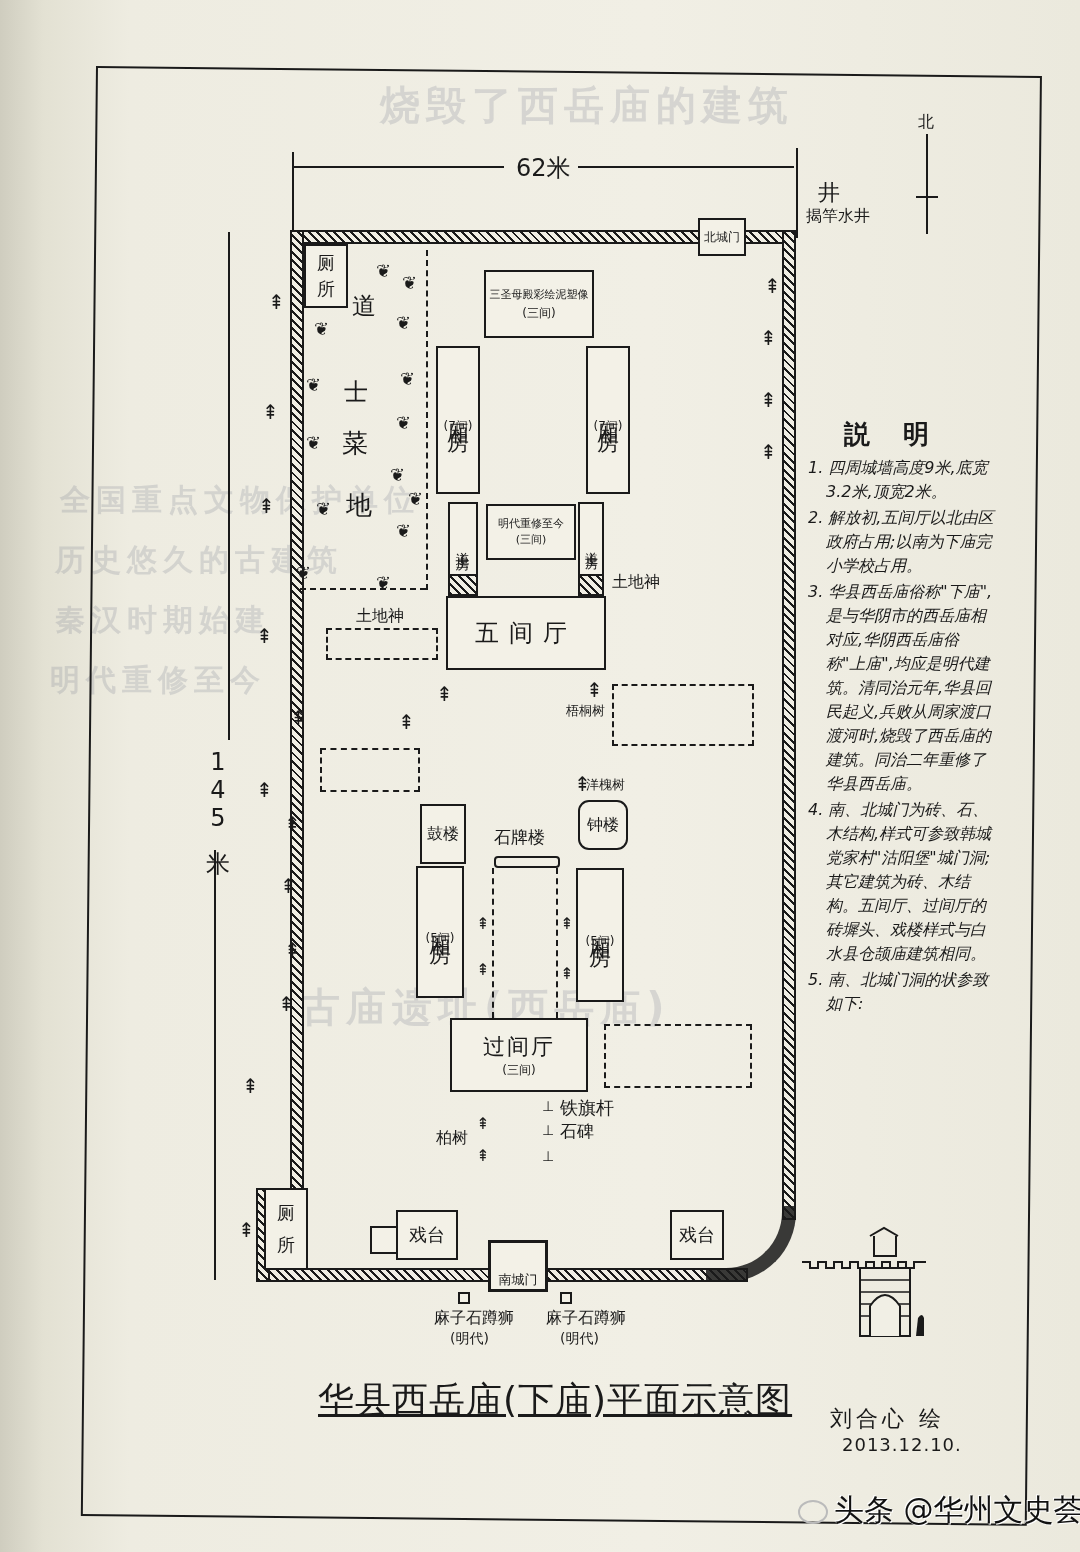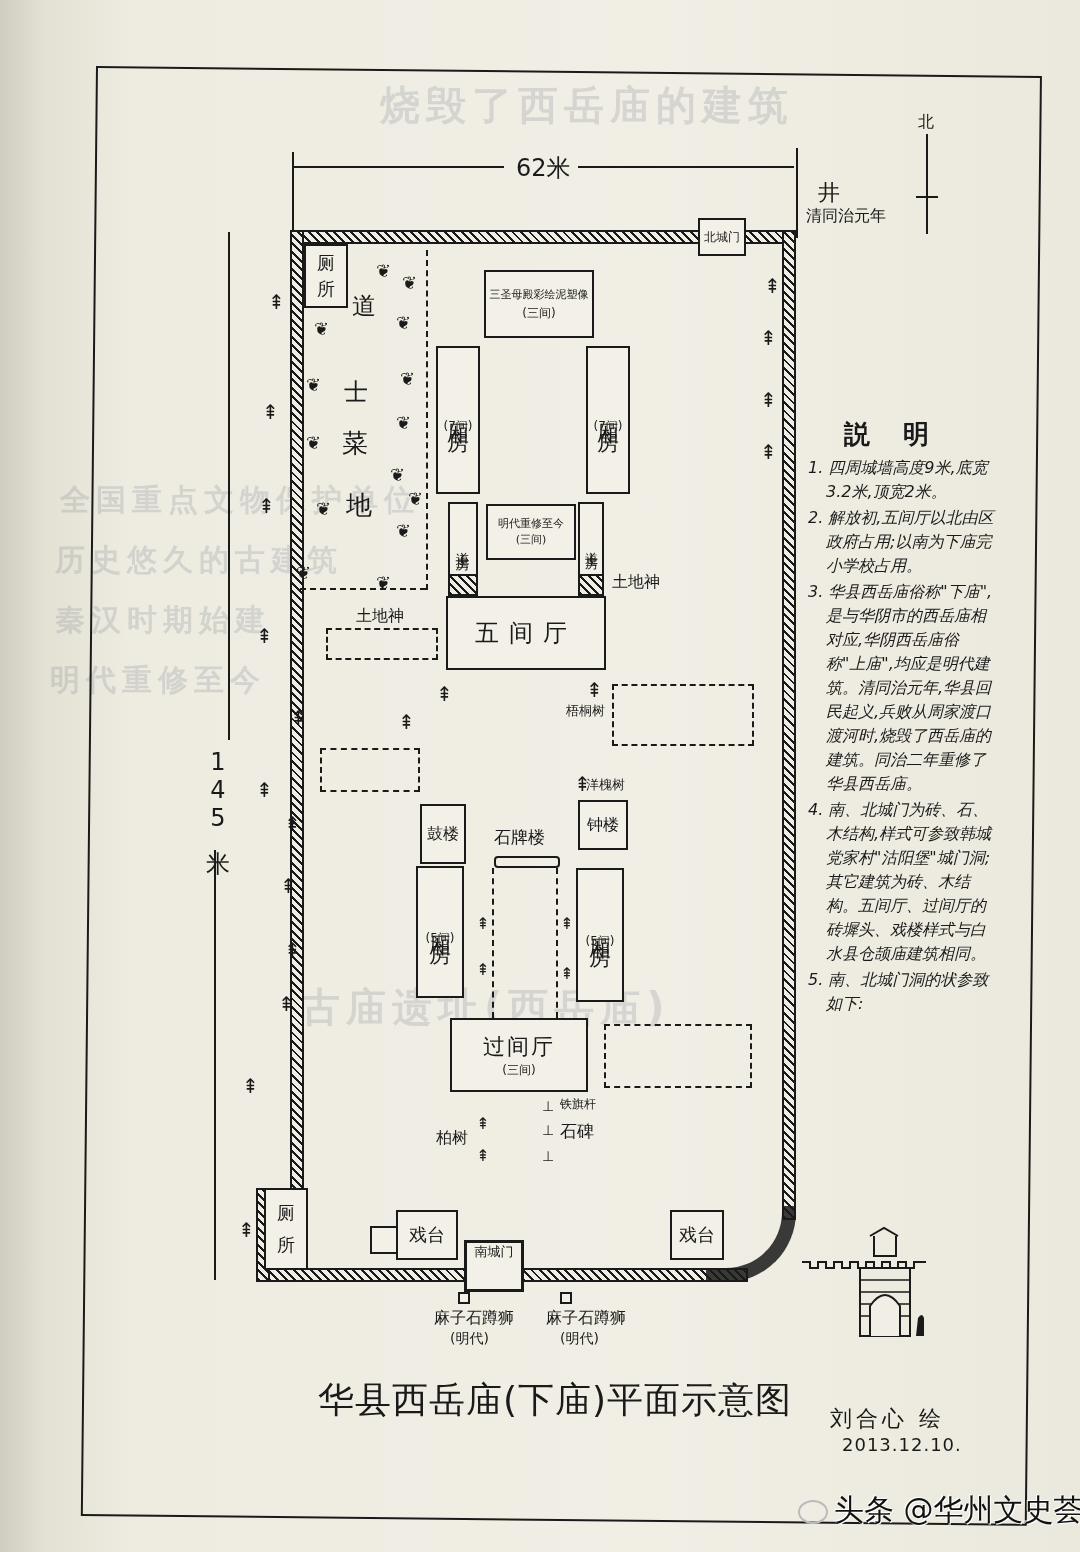--- a/index.html
+++ b/index.html
@@ -16,21 +16,21 @@
   .wall{position:absolute;background:repeating-linear-gradient(45deg,#1a1a1a 0 2px,#f0eee4 2px 6px);border:2px solid #1a1a1a;box-sizing:border-box;}
   .box{position:absolute;border:2px solid #1a1a1a;box-sizing:border-box;background:#f3f1e7;}
   .dash{position:absolute;border:2px dashed #1a1a1a;box-sizing:border-box;}
   .vtext{writing-mode:vertical-rl;text-orientation:upright;letter-spacing:6px;font-size:22px;}
   .lbl{position:absolute;font-size:20px;white-space:nowrap;}
   .tree{position:absolute;font-size:20px;line-height:1;}
   .plant{position:absolute;font-size:18px;line-height:1;}
   .notes{position:absolute;left:808px;top:422px;width:190px;font-size:16px;line-height:24px;}
   .notes h3{margin:0 0 10px 36px;font-size:26px;font-weight:bold;letter-spacing:12px;}
   .notes p{margin:0 0 2px 0;text-indent:-18px;padding-left:18px;font-style:italic;}
-  .title{position:absolute;left:318px;top:1376px;font-size:36px;letter-spacing:1px;white-space:nowrap;}
+  .title{position:absolute;left:318px;top:1376px;font-size:36px;letter-spacing:1px;white-space:nowrap;text-decoration:underline;}
   .author{position:absolute;left:830px;top:1404px;font-size:22px;letter-spacing:4px;}
   .date{position:absolute;left:842px;top:1434px;font-size:18px;letter-spacing:1px;}
   .watermark{position:absolute;left:798px;top:1490px;font-size:30px;color:#111;white-space:nowrap;
              text-shadow:1px 1px 0 #fff,-1px -1px 0 #fff;}
   .wm-icon{display:inline-block;width:26px;height:20px;border:2px solid #bbb;border-radius:50%;margin-right:6px;vertical-align:middle;}
 </style>
 </head>
 <body>
 
 <div class="paper"></div>
@@ -52,21 +52,21 @@
 <div class="vline" style="left:796px;top:148px;height:90px;"></div>
 <div class="hline" style="left:294px;top:166px;width:210px;"></div>
 <div class="hline" style="left:578px;top:166px;width:216px;"></div>
 <div class="lbl" style="left:516px;top:152px;font-size:24px;">62米</div>
 
 <div class="vline" style="left:228px;top:232px;height:508px;"></div>
 <div class="vline" style="left:214px;top:850px;height:430px;"></div>
 <div class="lbl vtext" style="left:202px;top:748px;font-size:24px;letter-spacing:0;">145米</div>
 
 <div class="lbl" style="left:818px;top:178px;font-size:22px;">井</div>
-<div class="lbl" style="left:806px;top:206px;font-size:16px;">清同治元年</div>
+<div class="lbl" style="left:806px;top:206px;font-size:16px;">揭竿水井</div>
 
 <div class="wall" style="left:290px;top:230px;width:506px;height:14px;"></div>
 <div class="wall" style="left:290px;top:230px;width:14px;height:1052px;"></div>
 <div class="wall" style="left:782px;top:230px;width:14px;height:990px;"></div>
 <div class="wall" style="left:258px;top:1268px;width:490px;height:14px;"></div>
 <div class="abs" style="left:706px;top:1206px;width:90px;height:76px;border-right:14px solid #1a1a1a;border-bottom:14px solid #1a1a1a;border-bottom-right-radius:70px;box-sizing:border-box;opacity:0.85;"></div>
 <div class="wall" style="left:256px;top:1188px;width:14px;height:94px;"></div>
 
 <div class="box" style="left:698px;top:218px;width:48px;height:38px;font-size:12px;display:flex;align-items:center;justify-content:center;">
     <span>北城门</span>
@@ -157,21 +157,21 @@
 <div class="tree" style="left:398px;top:712px;">⇞</div>
 <div class="tree" style="left:586px;top:680px;">⇞</div>
 <div class="tree" style="left:574px;top:774px;">⇞</div>
 
 <div class="lbl" style="left:566px;top:702px;font-size:13px;">梧桐树</div>
 <div class="lbl" style="left:586px;top:776px;font-size:13px;">洋槐树</div>
 
 <div class="box" style="left:420px;top:804px;width:46px;height:60px;display:flex;align-items:center;justify-content:center;font-size:16px;">
   <span>鼓楼</span>
 </div>
-<div class="box" style="left:578px;top:800px;width:50px;height:50px;display:flex;align-items:center;justify-content:center;font-size:16px;">
+<div class="box" style="left:578px;top:800px;width:50px;height:50px;display:flex;align-items:center;justify-content:center;font-size:16px;border-radius:11px;">
   <span>钟楼</span>
 </div>
 
 <div class="lbl" style="left:494px;top:826px;font-size:17px;">石牌楼</div>
 <div class="abs" style="left:494px;top:856px;width:62px;height:8px;border:2px solid #1a1a1a;border-radius:4px;"></div>
 <div class="abs" style="left:492px;top:868px;height:150px;border-left:2px dashed #1a1a1a;"></div>
 <div class="abs" style="left:556px;top:868px;height:150px;border-left:2px dashed #1a1a1a;"></div>
 <div class="tree" style="left:476px;top:916px;font-size:16px;">⇞</div>
 <div class="tree" style="left:476px;top:962px;font-size:16px;">⇞</div>
 <div class="tree" style="left:560px;top:916px;font-size:16px;">⇞</div>
@@ -190,37 +190,37 @@
   <span style="font-size:22px;letter-spacing:2px;">过间厅</span>
   <span style="font-size:12px;">(三间)</span>
 </div>
 
 <div class="tree" style="left:476px;top:1116px;font-size:16px;">⇞</div>
 <div class="tree" style="left:476px;top:1148px;font-size:16px;">⇞</div>
 <div class="lbl" style="left:436px;top:1128px;font-size:16px;">柏树</div>
 <div class="lbl" style="left:542px;top:1098px;font-size:14px;">⊥</div>
 <div class="lbl" style="left:542px;top:1122px;font-size:14px;">⊥</div>
 <div class="lbl" style="left:542px;top:1148px;font-size:14px;">⊥</div>
-<div class="lbl" style="left:560px;top:1096px;font-size:12px;">铁旗杆</div>
+<div class="lbl" style="left:560px;top:1096px;font-size:18px;">铁旗杆</div>
 <div class="lbl" style="left:560px;top:1120px;font-size:17px;">石碑</div>
 
 <div class="box" style="left:264px;top:1188px;width:44px;height:82px;display:flex;flex-direction:column;align-items:center;justify-content:center;font-size:18px;line-height:32px;">
   <span>厕</span>
   <span>所</span>
 </div>
 
 <div class="box" style="left:370px;top:1226px;width:28px;height:28px;"></div>
 <div class="box" style="left:396px;top:1210px;width:62px;height:50px;display:flex;align-items:center;justify-content:center;font-size:18px;">
   <span>戏台</span>
 </div>
 <div class="box" style="left:670px;top:1210px;width:54px;height:50px;display:flex;align-items:center;justify-content:center;font-size:18px;">
   <span>戏台</span>
 </div>
 
-<div class="box" style="left:464px;top:1240px;width:60px;height:52px;display:flex;align-items:flex-start;justify-content:center;font-size:13px;border-width:3px;">
+<div class="box" style="left:488px;top:1240px;width:60px;height:52px;display:flex;align-items:flex-end;justify-content:center;font-size:13px;border-width:3px;">
   <span>南城门</span>
 </div>
 
 <div class="box" style="left:458px;top:1292px;width:12px;height:12px;"></div>
 <div class="box" style="left:560px;top:1292px;width:12px;height:12px;"></div>
 <div class="lbl" style="left:434px;top:1308px;font-size:16px;">麻子石蹲狮</div>
 <div class="lbl" style="left:450px;top:1330px;font-size:14px;">(明代)</div>
 <div class="lbl" style="left:546px;top:1308px;font-size:16px;">麻子石蹲狮</div>
 <div class="lbl" style="left:560px;top:1330px;font-size:14px;">(明代)</div>
 

